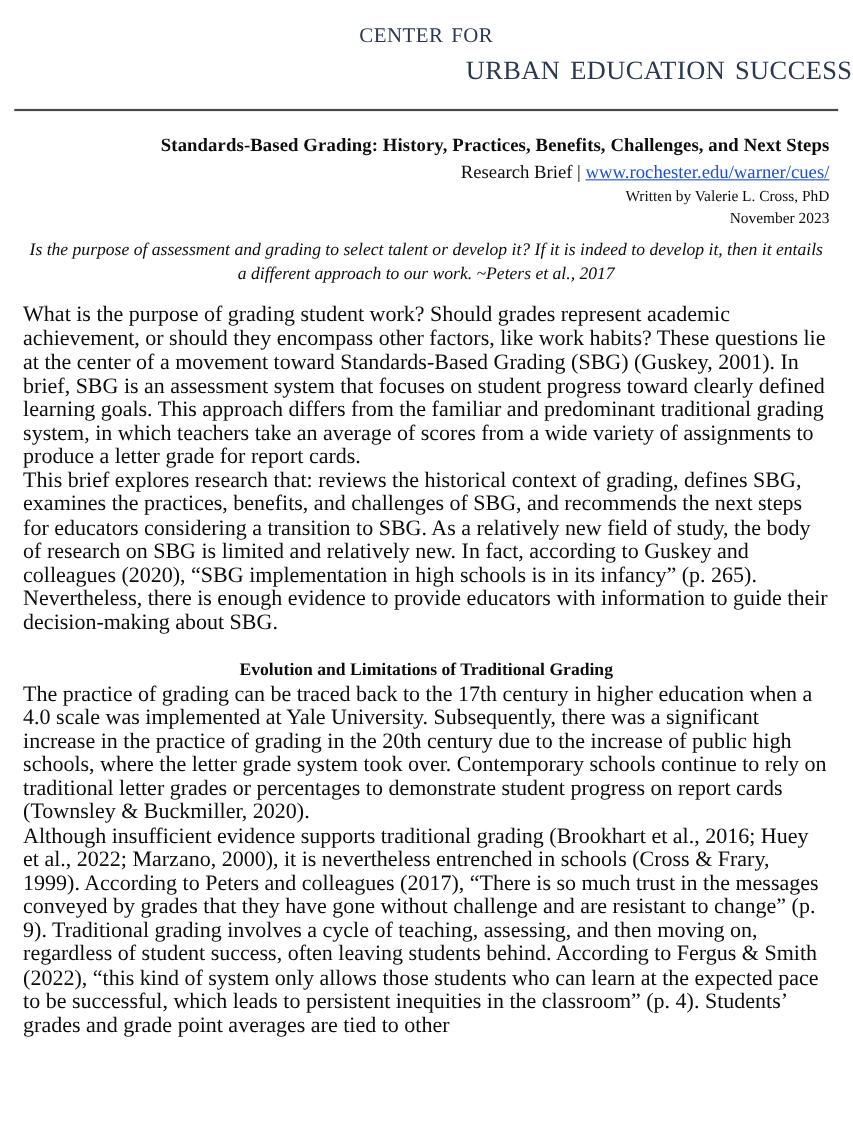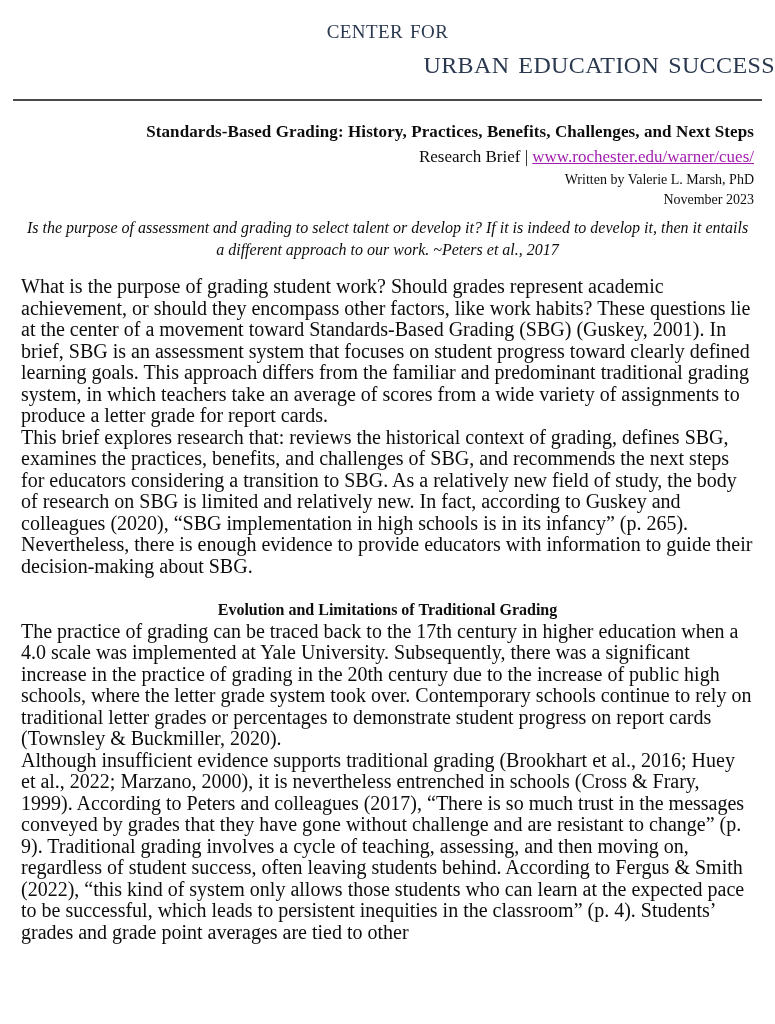--- a/index.html
+++ b/index.html
@@ -87,21 +87,21 @@
     font-weight: bold;
     letter-spacing: 0.1px;
   }
   .doc-subtitle {
     font-size: 17px;
     line-height: 23px;
     margin-top: 2px;
   }
   .doc-subtitle a,
   .doc-link {
-    color: #a21caf;
+    color: #1d4ed8;
     text-decoration: underline;
     cursor: pointer;
   }
   .doc-author {
     font-size: 14px;
     line-height: 19px;
     margin-top: 2px;
   }
   .doc-date {
     font-size: 14px;
@@ -156,21 +156,21 @@
     <div class="logo-line-2">Urban Education Success</div>
   </header>
 
   <hr class="rule">
 
   <section class="titleblock">
     <div class="doc-title">Standards-Based Grading: History, Practices, Benefits, Challenges, and Next Steps</div>
     <div class="doc-subtitle">
       <span>Research Brief | </span><a class="doc-link">www.rochester.edu/warner/cues/</a>
     </div>
-    <div class="doc-author">Written by Valerie L. Marsh, PhD</div>
+    <div class="doc-author">Written by Valerie L. Cross, PhD</div>
     <div class="doc-date">November 2023</div>
   </section>
 
   <main class="content">
 
     <p class="epigraph">Is the purpose of assessment and grading to select talent or develop it? If it is indeed to develop it, then it entails a different approach to our work. ~Peters et al., 2017</p>
 
     <p class="body-par first-par">What is the purpose of grading student work? Should grades represent academic achievement, or should they encompass other factors, like work habits? These questions lie at the center of a movement toward Standards-Based Grading (SBG) (Guskey, 2001). In brief, SBG is an assessment system that focuses on student progress toward clearly defined learning goals. This approach differs from the familiar and predominant traditional grading system, in which teachers take an average of scores from a wide variety of assignments to produce a letter grade for report cards.</p>
 
     <p class="body-par par-gap">This brief explores research that: reviews the historical context of grading, defines SBG, examines the practices, benefits, and challenges of SBG, and recommends the next steps for educators considering a transition to SBG. As a relatively new field of study, the body of research on SBG is limited and relatively new. In fact, according to Guskey and colleagues (2020), “SBG implementation in high schools is in its infancy” (p. 265). Nevertheless, there is enough evidence to provide educators with information to guide their decision-making about SBG.</p>

